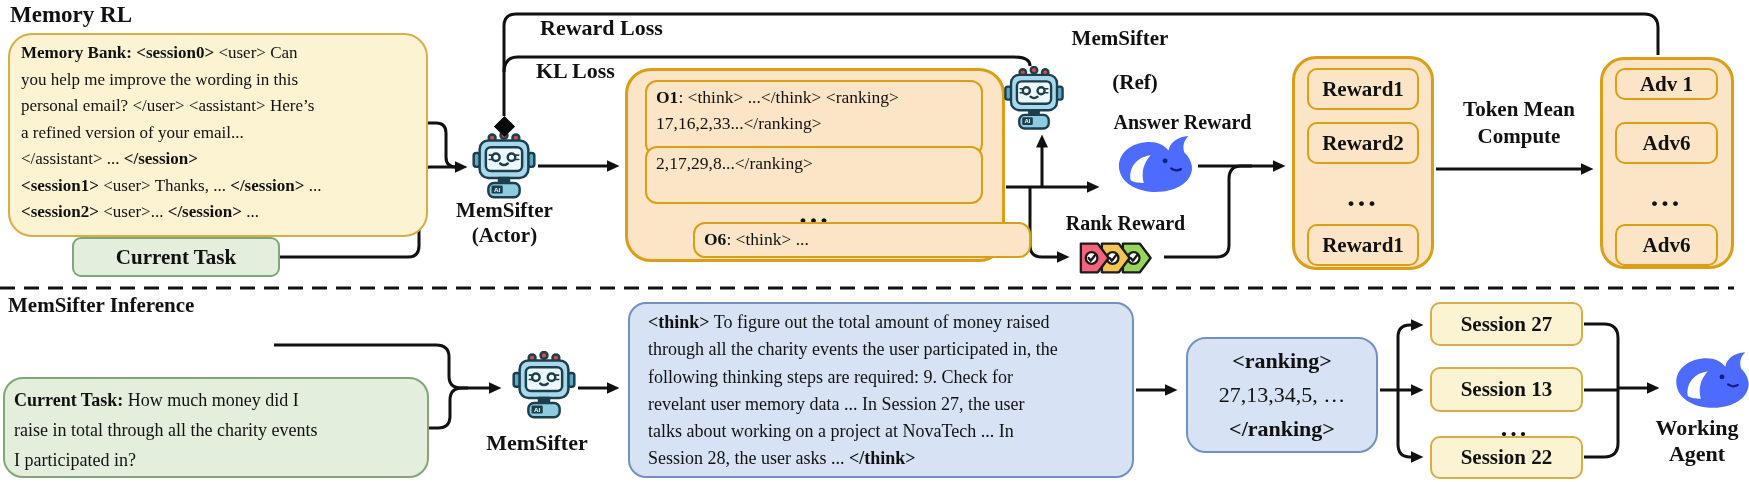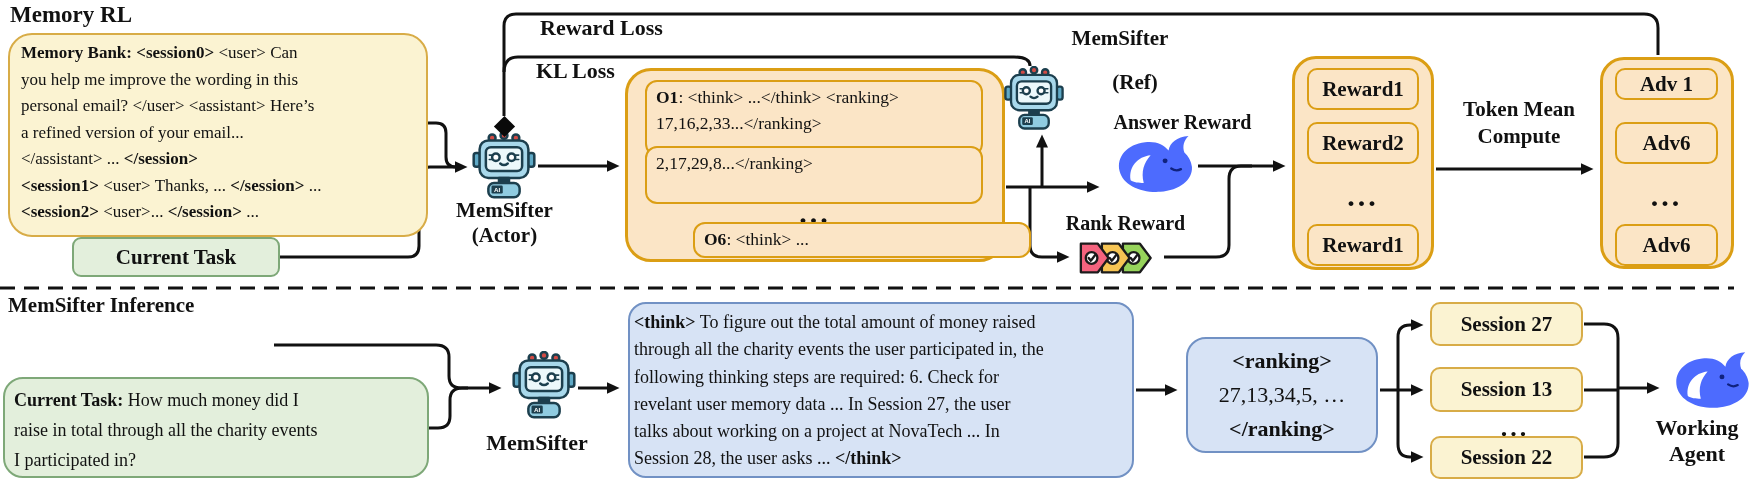--- a/index.html
+++ b/index.html
@@ -12,21 +12,21 @@
   .orange-in{background:#FBE5C6;border:2.5px solid #DB9E14;}
   .blue{background:#D7E3F5;border:2.5px solid #7191C4;}
   .r24{border-radius:24px;} .r20{border-radius:20px;} .r18{border-radius:18px;}
   .r12{border-radius:12px;} .r10{border-radius:10px;} .r9{border-radius:9px;} .r26{border-radius:26px;}
   .center{display:flex;align-items:center;justify-content:center;text-align:center;}
   .bold{font-weight:bold;}
   .h1{position:absolute;font-weight:bold;font-size:23px;white-space:nowrap;}
   .lbl{position:absolute;font-weight:bold;color:#111;white-space:nowrap;}
   .txt17{font-size:17px;line-height:26.5px;padding:5px 11px;}
   .txt175{font-size:17.5px;line-height:26px;padding:2px 9px;}
-  .txt18{font-size:18px;line-height:27.3px;padding:5px 4px;}
+  .txt18{font-size:18px;line-height:27.3px;padding:5px 18px;}
   .txt18g{font-size:18px;line-height:30px;padding:6px 9px;}
   .dots{position:absolute;font-weight:bold;font-size:30px;letter-spacing:3px;
         font-family:"Liberation Serif",serif;line-height:16px;text-align:center;}
   .diamond{position:absolute;width:15px;height:15px;background:#0a0a0a;transform:rotate(45deg);}
   svg.lines{position:absolute;left:0;top:0;pointer-events:none;}
   svg.ico{position:absolute;}
 </style>
 </head>
 <body>
 
@@ -191,21 +191,21 @@
   </div>
 
   <svg class="ico" style="left:512px;top:351px;" width="64" height="70">
       <use href="#sym-robot"></use>
     </svg>
   <div class="lbl center" style="left:442px;top:430px;width:190px;font-size:22px;">MemSifter</div>
 
   <div class="box blue r18 txt18" style="left:628px;top:302px;width:506px;height:176px;">
     <div><b>&lt;think&gt;</b> To figure out the total amount of money raised</div>
     <div>through all the charity events the user participated in, the</div>
-    <div>following thinking steps are required: 6. Check for</div>
+    <div>following thinking steps are required: 9. Check for</div>
     <div>revelant user memory data ... In Session 27, the user</div>
     <div>talks about working on a project at NovaTech ... In</div>
     <div>Session 28, the user asks ... <b>&lt;/think&gt;</b></div>
   </div>
 
   <div class="box blue r20 center" style="left:1186px;top:337px;width:192px;height:116px;font-size:22px;line-height:34px;flex-direction:column;">
     <div><b>&lt;ranking&gt;</b></div>
     <div>27,13,34,5, …</div>
     <div><b>&lt;/ranking&gt;</b></div>
   </div>

